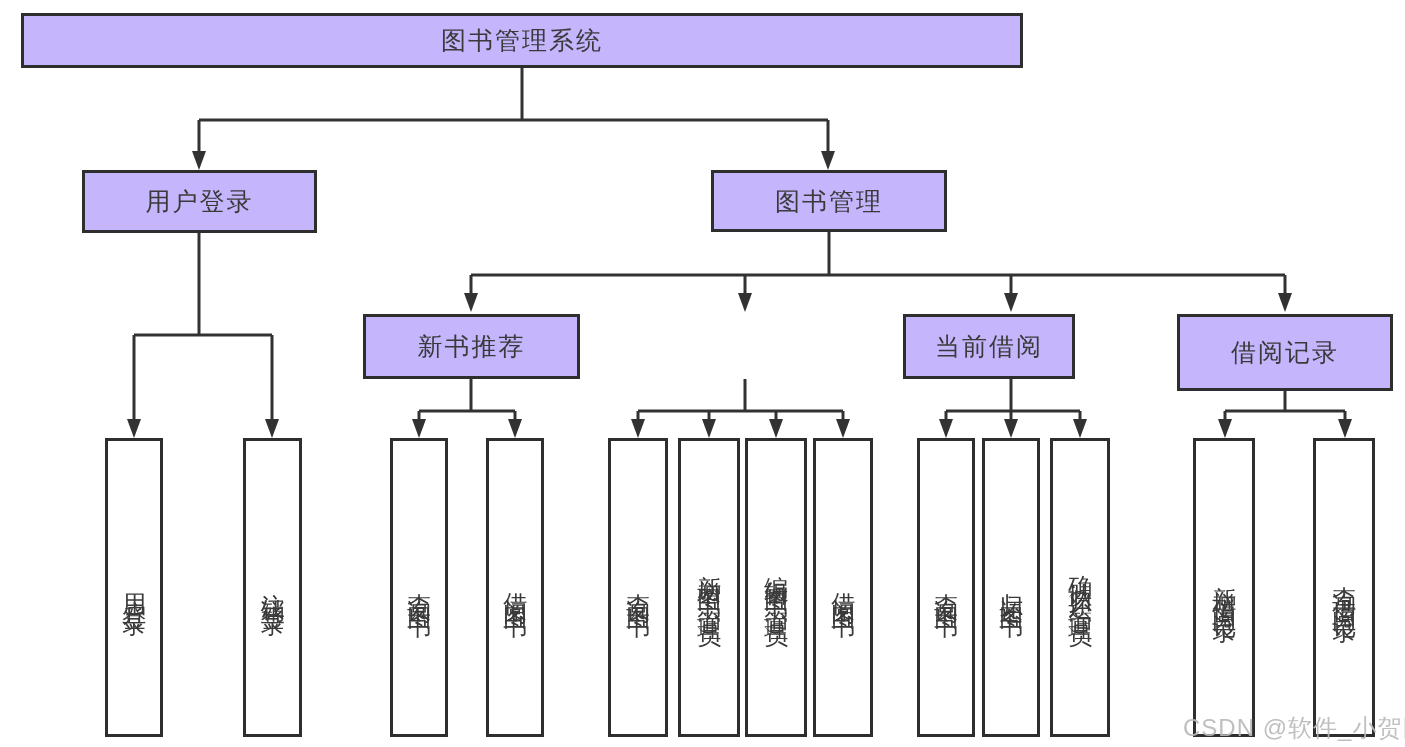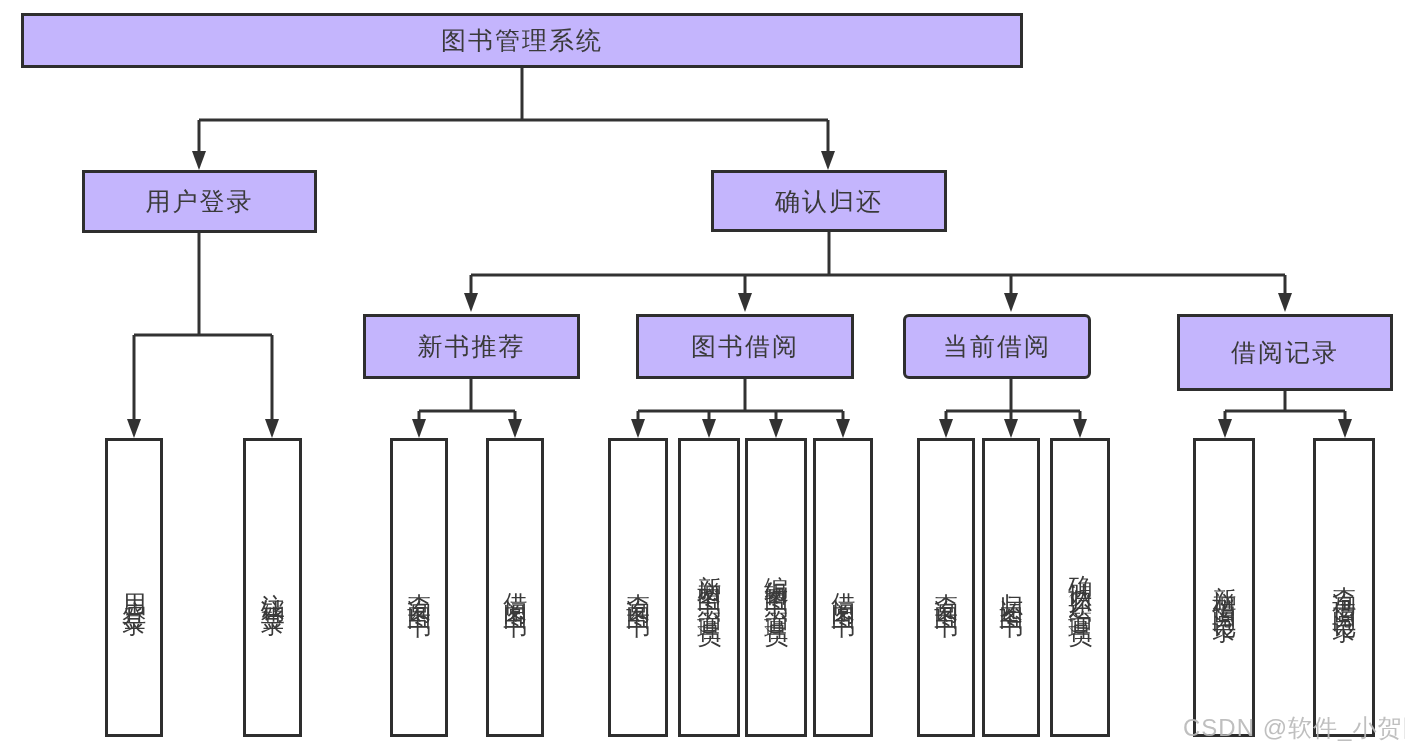--- a/index.html
+++ b/index.html
@@ -152,25 +152,24 @@
       <path class="cline" d="M1225,411 V421"></path>
       <polygon class="ahead" points="1218,419 1232,419 1225,438"></polygon>
       <path class="cline" d="M1345,411 V421"></path>
       <polygon class="ahead" points="1338,419 1352,419 1345,438"></polygon>
     </g>
   </svg>
 
   <div class="hbox" style="left:21px; top:13px; width:1002px; height:55px;">图书管理系统</div>
 
   <div class="hbox" style="left:82px; top:170px; width:235px; height:63px;">用户登录</div>
-  <div class="hbox" style="left:711px; top:170px; width:236px; height:62px;">确认归还</div>
+  <div class="hbox" style="left:711px; top:170px; width:236px; height:62px;">图书管理</div>
 
   <div class="hbox" style="left:363px; top:314px; width:217px; height:65px;">新书推荐</div>
-  <div class="hbox" style="left:636px; top:314px; width:218px; height:65px;">图书借阅</div>
-  <div class="hbox" style="left:903px; top:314px; width:188px; height:65px;border-radius:6px;">当前借阅</div>
+  <div class="hbox" style="left:903px; top:314px; width:172px; height:65px;">当前借阅</div>
   <div class="hbox" style="left:1177px; top:314px; width:216px; height:77px;">借阅记录</div>
 
   <div class="vbox" style="left:105px; width:58px;">
     <span>用户登录</span>
   </div>
   <div class="vbox" style="left:243px; width:59px;">
     <span>注销登录</span>
   </div>
 
   <div class="vbox" style="left:390px; width:58px;">

